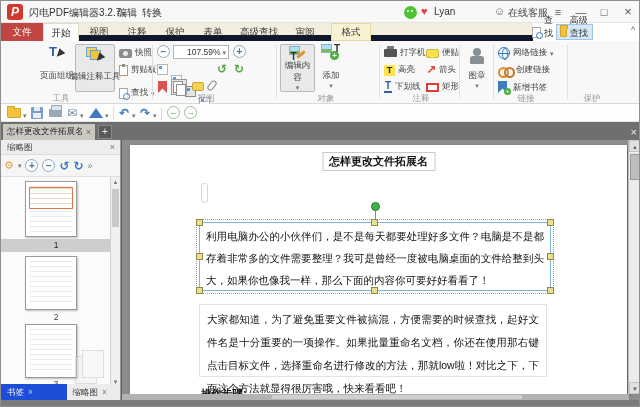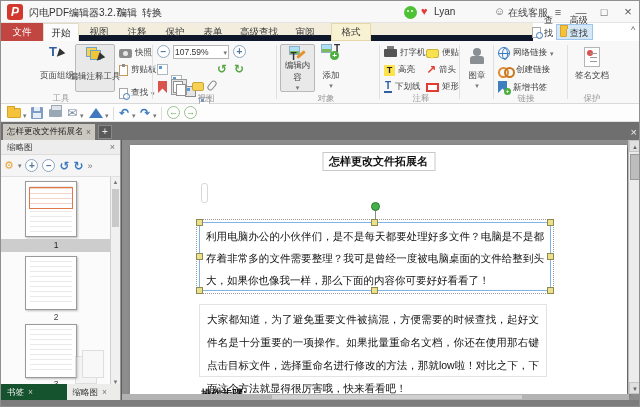--- a/index.html
+++ b/index.html
@@ -38,21 +38,21 @@
   .rbig.pressed{background:#e9e9e9;border:1px solid #b9b9b9;border-radius:2px}
   .rsm{position:absolute;display:flex;align-items:center;gap:3px;font-size:8.5px;color:#444;white-space:nowrap}
   
   .i-camera{width:13px;height:9px;background:#8c8c8c;border-radius:2px;position:relative;flex:0 0 auto}
   .i-camera::after{content:'';position:absolute;left:4px;top:2px;width:5px;height:5px;background:#e8e8e8;border-radius:50%}
   .i-clipb{width:9px;height:11px;background:#fff;border:1px solid #c49a62;position:relative;flex:0 0 auto}
   .i-clipb::before{content:'';position:absolute;left:2px;top:-2px;width:3px;height:3px;background:#8f8f8f}
   .i-findpage{width:9px;height:11px;background:#fff;border:1px solid #a8a8a8;position:relative;flex:0 0 auto}
   .i-findpage::after{content:'';position:absolute;right:-3px;bottom:-2px;width:5px;height:5px;border:1.5px solid #3a7abf;border-radius:50%;background:rgba(255,255,255,.7)}
   .i-zc{width:13px;height:13px;border:1px solid #8fa8c0;border-radius:50%;background:#fff;color:#51749b;font-weight:bold;font-size:10px;line-height:11px;text-align:center}
-  .zcombo{display:flex;align-items:center;gap:2px;width:56px;height:14px;background:#fff;border:1px solid #b5b5b5;padding:0 1px;font-size:8.5px;color:#333}
+  .zcombo{display:flex;align-items:center;gap:2px;width:56px;height:14px;background:#fff;border:1px solid #b5b5b5;padding:0 13px;font-size:8.5px;color:#333}
   .i-pv{width:11px;height:11px;background:#fff;border:1px solid #aeb6be;position:relative}
   .i-pv::before{content:'';position:absolute;left:1px;top:1px;width:3px;height:3px;background:#5b9bd5}
   .i-pv.pressed{border-color:#8a8a8a;background:#e4e4e4}
   .grn{color:#57a745;font-weight:bold;font-size:12px;line-height:12px}
   .blu{color:#3a7abf;font-weight:bold;font-size:12px;line-height:12px}
   .i-flag{width:9px;height:12px;background:#d9534f;clip-path:polygon(0 0,100% 0,100% 100%,50% 62%,0 100%)}
   .i-pages{width:12px;height:13px;position:relative}
   .i-pages::before{content:'';position:absolute;left:0;top:0;width:8px;height:10px;background:#fff;border:1px solid #909090}
   .i-pages::after{content:'';position:absolute;left:3px;top:3px;width:8px;height:10px;background:#fff;border:1px solid #909090}
   .pressbox{width:16px;height:16px;border:1px solid #9a9a9a;background:#e4e4e4;display:flex;align-items:center;justify-content:center}
@@ -118,21 +118,21 @@
   .pglabel{position:absolute;left:0;width:110px;text-align:center;font-size:8.5px;color:#444}
   .sel-strip{position:absolute;left:0;width:110px;height:13px;background:#cdcdcd;text-align:center;font-size:8.5px;color:#222;line-height:13px}
   .sbscroll{position:absolute;right:0;top:37px;width:10px;height:210px;background:#f0f0f0;border-left:1px solid #d0d0d0}
   .sbarrow{position:absolute;left:0;width:9px;height:10px;font-size:6px;color:#777;text-align:center;line-height:10px}
   .sbthumbbar{position:absolute;left:1px;top:12px;width:7px;height:38px;background:#c9c9c9}
   .wmark{position:absolute;left:74px;top:210px;width:30px;height:34px;opacity:.35}
   .wmark::before{content:'';position:absolute;left:0;top:6px;width:20px;height:26px;background:#e9e9e9;border:1px solid #aaa}
   .wmark::after{content:'';position:absolute;left:7px;top:0;width:20px;height:26px;background:#f3f3f3;border:1px solid #aaa}
   .sbtabs{position:absolute;left:0;top:244px;width:119px;height:16px;background:#b1b1b1;display:flex}
   .sbtab{height:16px;line-height:16px;padding:0 6px;font-size:8.5px;display:flex;align-items:center;gap:4px}
-  .sbtab.dark{background:#14532d;color:#f2f2f2;width:74px}
+  .sbtab.dark{background:#1d4ed8;color:#f2f2f2;width:74px}
   .sbtab.lit{background:#ececea;color:#333;width:60px}
   
   .docarea{position:absolute;left:120px;top:139px;width:520px;height:260px;background:#8d8d8d;border-left:1px solid #5f5f5f}
   .page{position:absolute;left:8px;top:5px;width:497px;height:249px;background:#fff;box-shadow:2px 2px 4px rgba(0,0,0,.35);overflow:hidden}
   .dtitle{position:absolute;left:50%;top:7px;transform:translateX(-50%);border:1px solid #c8c8c8;padding:1px 6px;font-weight:bold;font-size:11px;color:#111;white-space:nowrap}
   .emptyph{position:absolute;left:71px;top:38px;width:7px;height:20px;border:1px solid #d8d8d8;border-radius:3px}
   .selblock{position:absolute;left:69px;top:77px;width:352px;height:69px;border:1px solid #7fb2e5;outline:1px dotted #9a9a9a;outline-offset:2px;background:#fff}
   .seltext{position:absolute;left:6px;right:6px;top:2px;font-size:10.5px;line-height:22px;color:#111;text-align:justify}
   .hdl{position:absolute;width:7px;height:7px;background:#ece08a;border:1px solid #8a8a52;z-index:3}
   .ghdl-stem{position:absolute;left:50%;top:-13px;width:1px;height:12px;background:#8a8a8a}
@@ -317,26 +317,20 @@
       <span class="i-chain"></span>
       <span>创建链接</span>
     </div>
     <div class="rsm" style="left:497px;top:40px">
       <span class="i-flagplus"></span>
       <span>新增书签</span>
     </div>
     <div class="glabel" style="left:500px;width:50px">链接</div>
     <div class="gsep" style="left:566px"></div>
 
-    <div class="rbig" style="left:570px;width:42px">
-      <span class="ico">
-          <span class="i-cert"></span>
-        </span>
-      <span>签名文档</span>
-    </div>
     <div class="glabel" style="left:566px;width:50px">保护</div>
   </div>
 
   <div class="quickbar">
     <div class="a" style="left:6px;top:4px">
         <span class="i-folder" style="display:block"></span>
       </div>
     <div class="a dd" style="left:22px;top:8px">▾</div>
     <div class="a" style="left:30px;top:3px">
         <span class="i-disk" style="display:block"></span>

